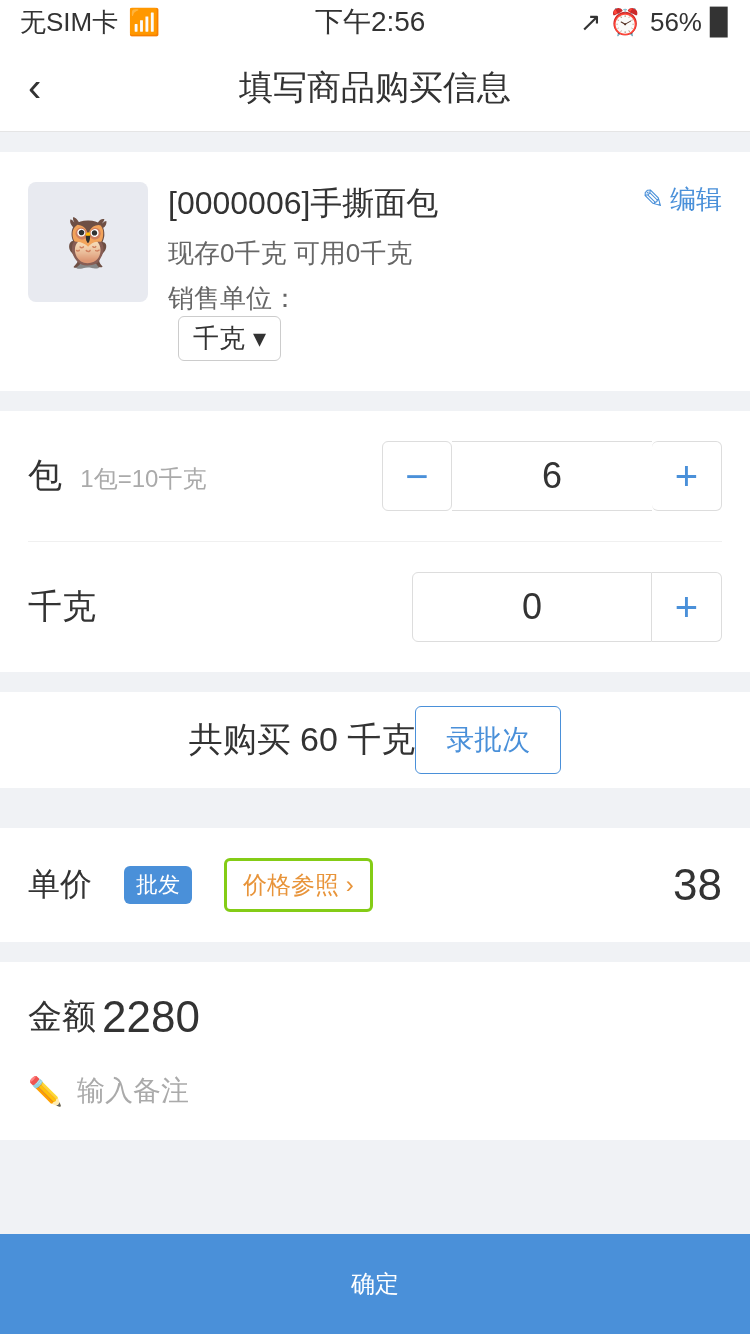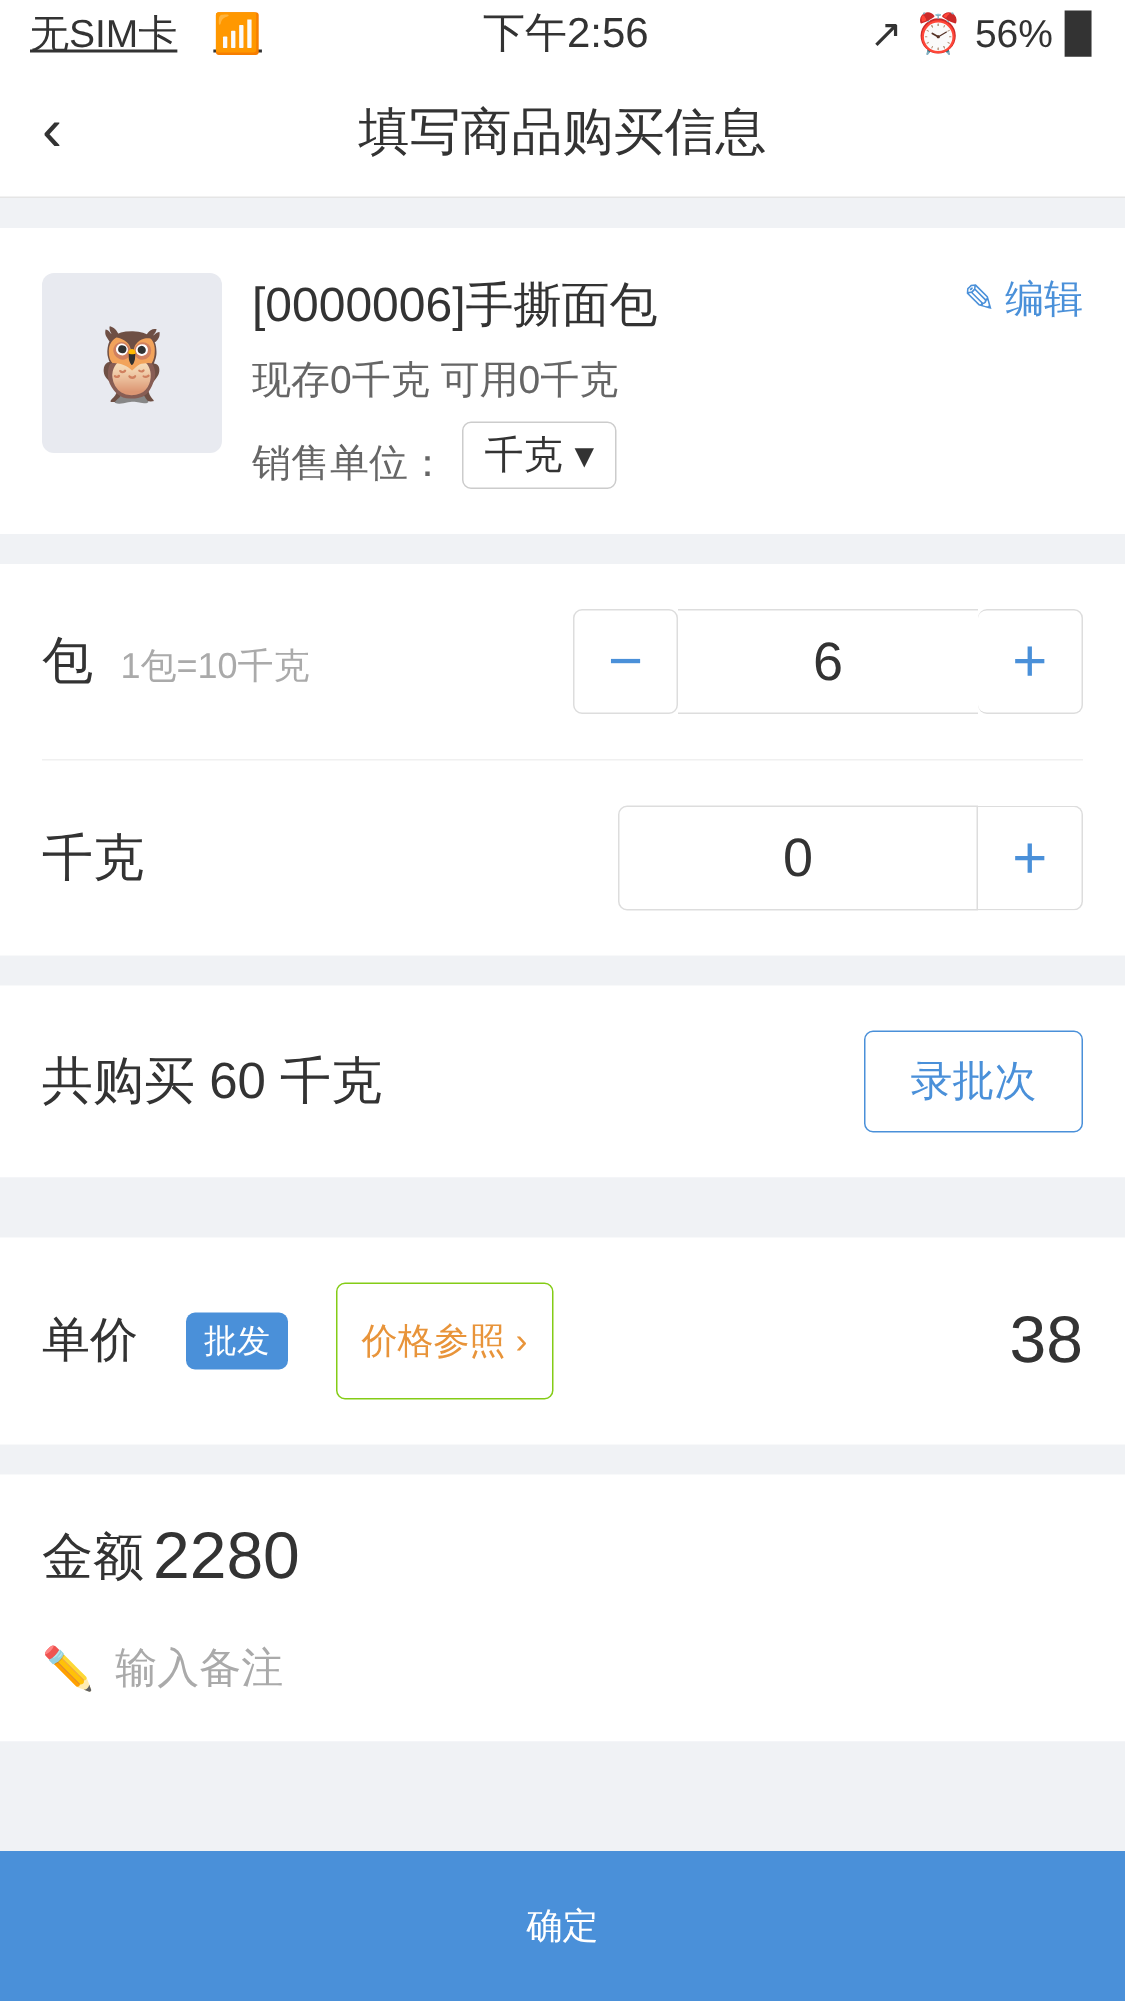--- a/index.html
+++ b/index.html
@@ -21,22 +21,21 @@
       display: flex;
       align-items: center;
       justify-content: space-between;
       padding: 0 20px;
       font-size: 26px;
       color: #333;
     }
     .status-left {
       display: flex;
       align-items: center;
-      gap: 24px;
-      text-decoration: underline;
+      gap: 10px;
     }
     .status-center {
       font-size: 28px;
       font-weight: 500;
     }
     .status-right {
       display: flex;
       align-items: center;
       gap: 8px;
       font-size: 26px;
@@ -98,23 +97,24 @@
       color: #333;
       margin-bottom: 10px;
     }
     .product-stock {
       font-size: 26px;
       color: #666;
       margin-bottom: 10px;
     }
     .product-unit-row {
       display: flex;
-      align-items: flex-end;
+      align-items: flex-start;
       font-size: 26px;
       color: #666;
+      flex-direction: column;
     }
     .unit-dropdown {
       margin-left: 10px;
       border: 1px solid #ccc;
       border-radius: 6px;
       padding: 4px 14px;
       font-size: 26px;
       color: #333;
       background: #fff;
       display: flex;
@@ -215,24 +215,24 @@
       font-size: 40px;
       color: #4a90d9;
       cursor: pointer;
       border-radius: 0 6px 6px 0;
     }
 
     
     .total-row {
       background: #fff;
       margin-top: 20px;
-      padding: 30px 28px;
-      display: flex;
-      align-items: center;
-      justify-content: space-between;
+      padding: 14px 28px;
+      display: flex;
+      align-items: center;
+      justify-content: center;
     }
     .total-text {
       font-size: 34px;
       color: #333;
     }
     .batch-btn {
       border: 1px solid #4a90d9;
       border-radius: 6px;
       padding: 14px 30px;
       font-size: 28px;
@@ -262,23 +262,23 @@
       color: #333;
     }
     .price-tag-wholesale {
       background: #4a90d9;
       color: #fff;
       border-radius: 6px;
       padding: 4px 12px;
       font-size: 22px;
     }
     .price-ref-btn {
-      border: 1px solid #84cc16;
+      border: 3px solid #84cc16;
       border-radius: 6px;
-      padding: 22px 16px;
+      padding: 8px 16px;
       font-size: 24px;
       color: #e8943a;
       display: flex;
       align-items: center;
       gap: 6px;
       cursor: pointer;
     }
     .price-value {
       font-size: 44px;
       color: #333;

